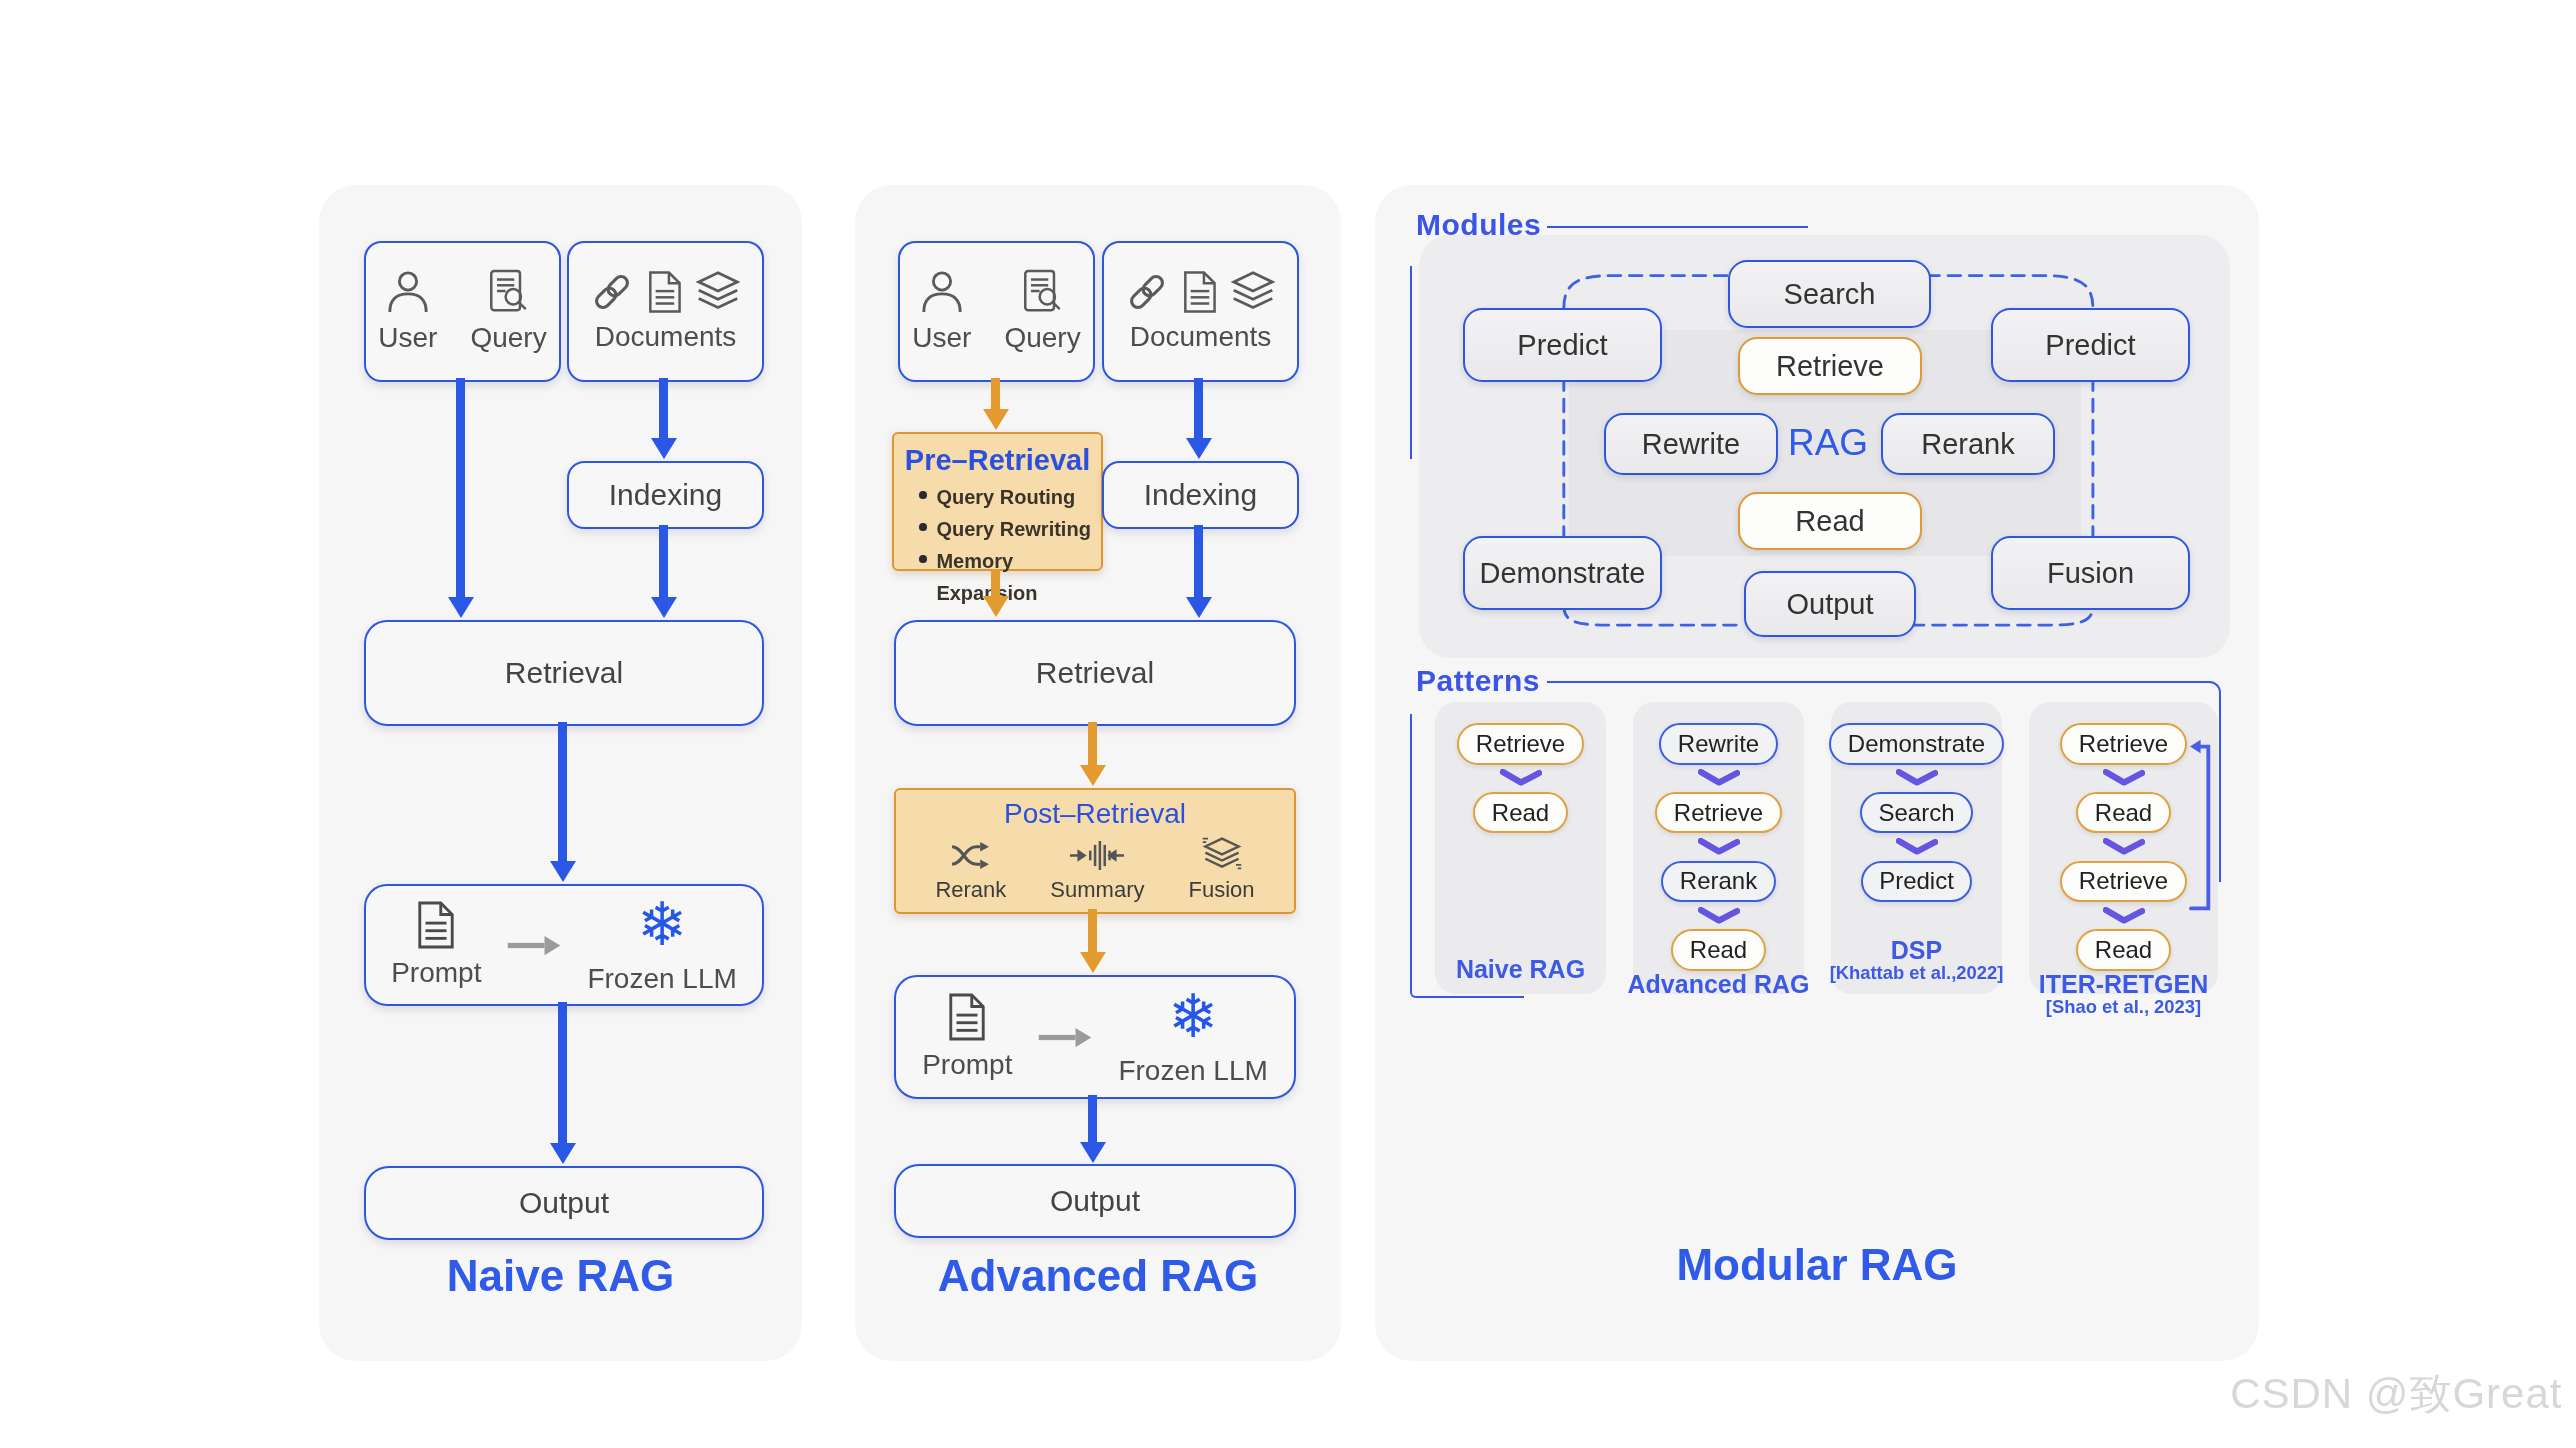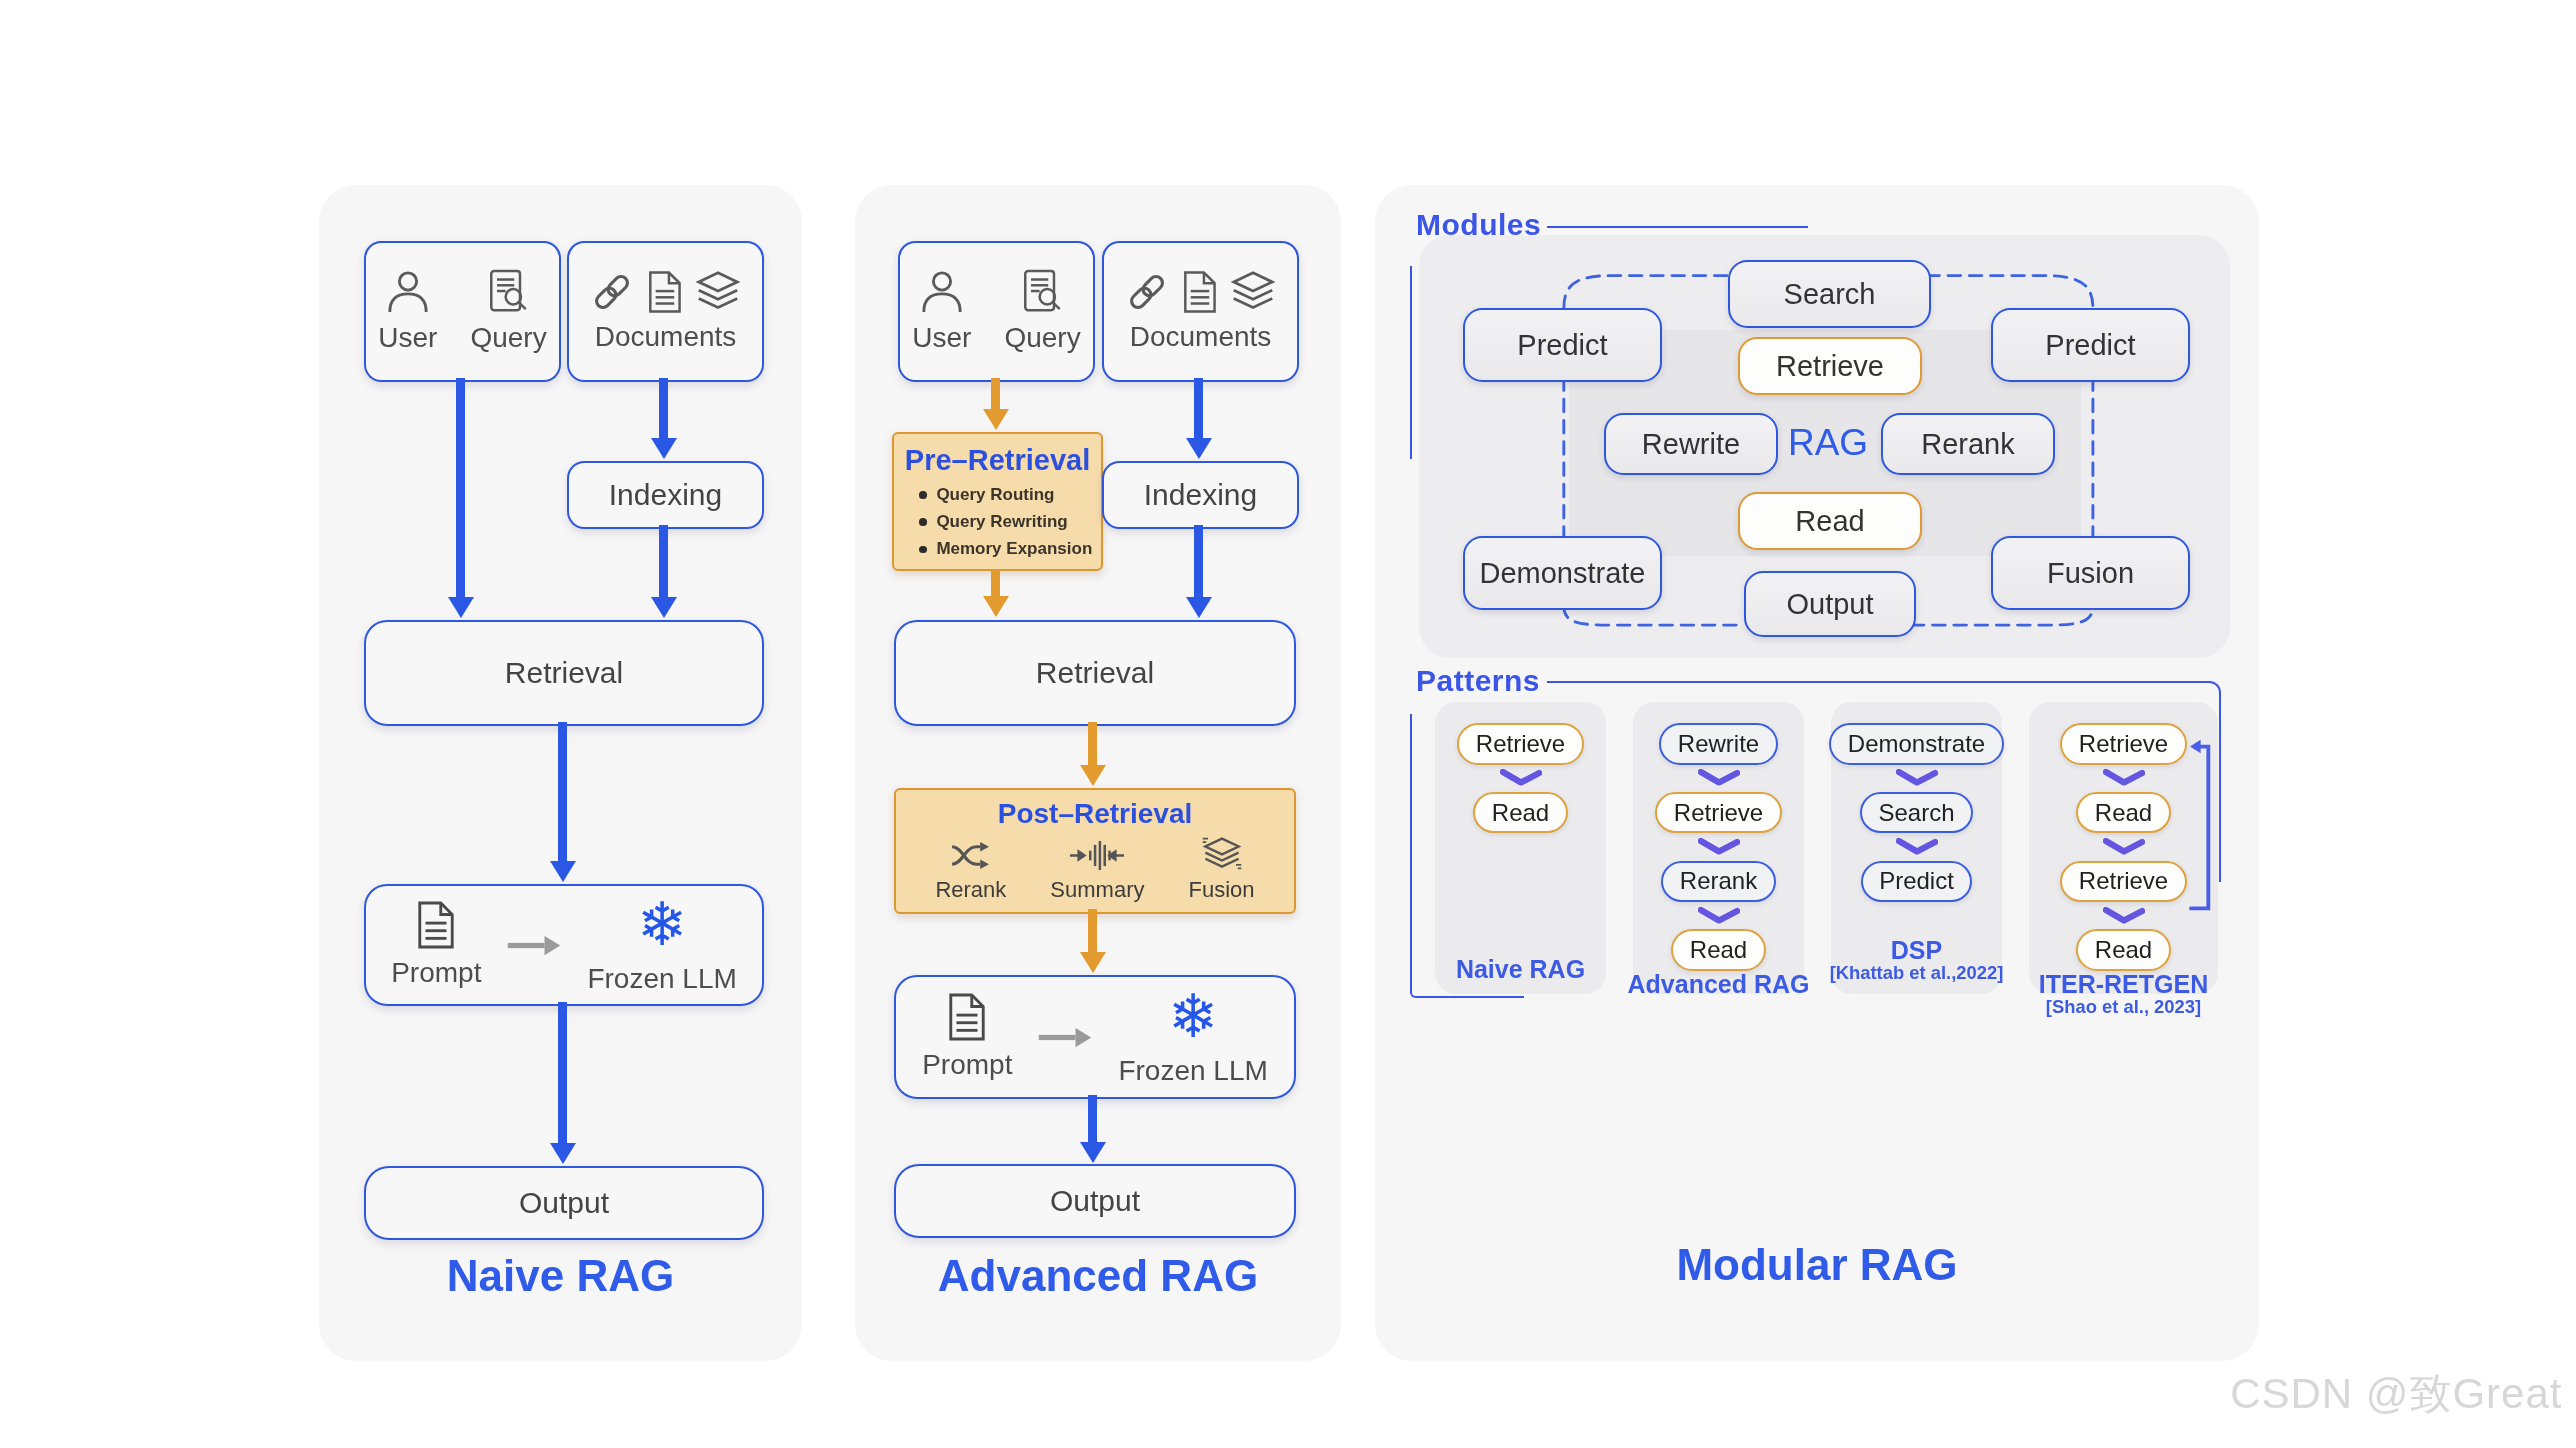--- a/index.html
+++ b/index.html
@@ -33,24 +33,24 @@
   .barrow.orange .stem{background:#e39a2e;}
   .barrow.orange .head{border-top:21px solid #e39a2e;}
 
   .dual{display:flex;gap:33px;}
   .icol{display:flex;flex-direction:column;align-items:center;gap:7.7px;}
   .ilabel{font-size:28px;color:#4d4d4d;}
   .panel-label{position:absolute;left:0;width:100%;text-align:center;font-size:44px;font-weight:700;color:#2f5be8;}
 
   .pre-title{font-size:29px;font-weight:700;color:#2b50e0;text-align:center;margin:9.7px 0 3.9px 0;}
   .pre-list{list-style:none;margin:0;padding:0 0 0 25px;}
-  .pre-list li{font-size:17px;font-weight:600;color:#3a342a;line-height:1.6;position:relative;padding-left:17.4px;}
+  .pre-list li{font-size:20px;font-weight:600;color:#3a342a;line-height:1.6;position:relative;padding-left:17.4px;}
   .pre-list li::before{content:"";position:absolute;left:0;top:10.6px;width:7.7px;height:7.7px;border-radius:50%;background:#2b2b2b;}
 
-  .post-title{font-size:28px;font-weight:700;color:#2b50e0;text-align:center;margin-top:7.7px;}
+  .post-title{font-size:28px;font-weight:400;color:#2b50e0;text-align:center;margin-top:7.7px;}
   .post-row{display:flex;justify-content:space-around;align-items:flex-end;margin-top:5.8px;padding:0 17.4px;}
   .post-item{display:flex;flex-direction:column;align-items:center;gap:4.8px;}
   .post-item .ilabel{font-size:22px;color:#3c3c3c;}
 
   .snow{font-size:60px;color:#2456e8;line-height:1;}
 
   
   .sec-head{position:absolute;font-size:30px;font-weight:600;color:#3b55e6;letter-spacing:0.5px;}
   .sec-line{position:absolute;border-top:2.9px solid #3b55e6;}
   .bracket-v{position:absolute;border-left:2.9px solid #3b55e6;}

